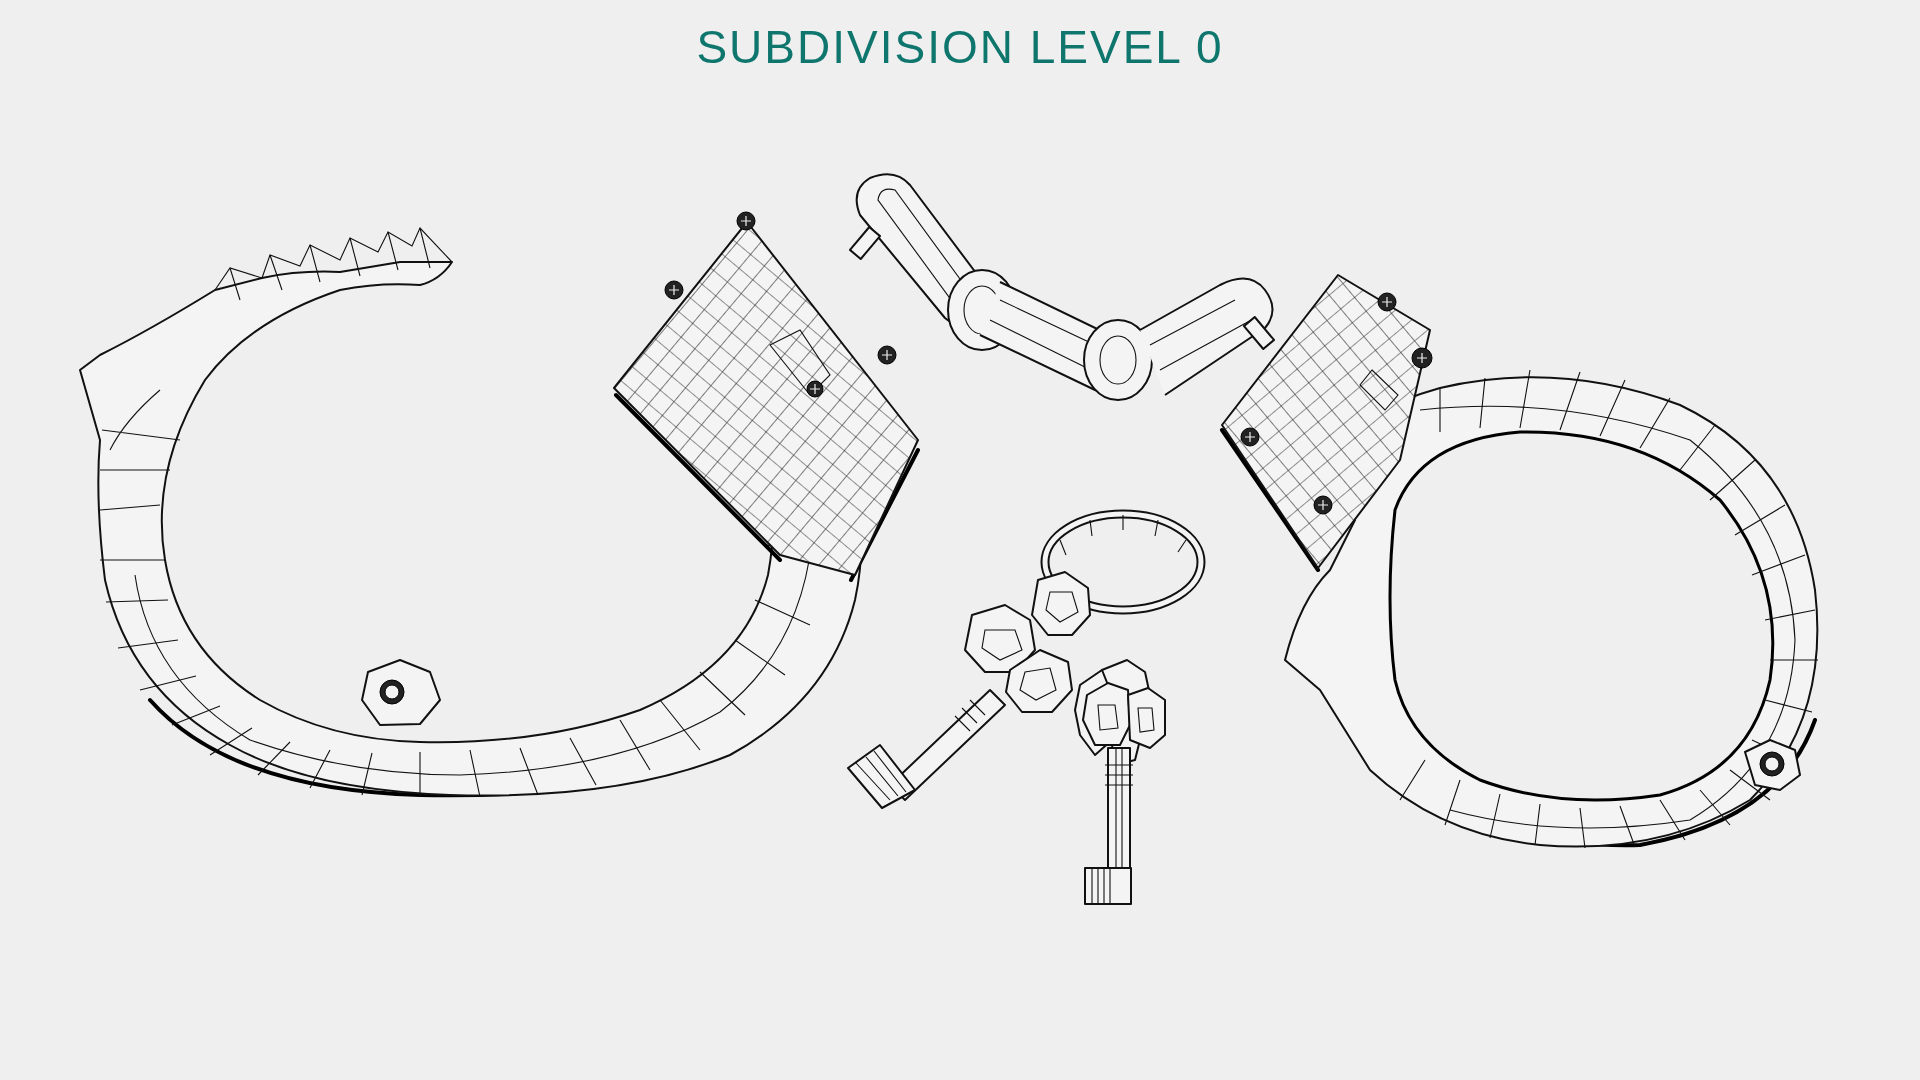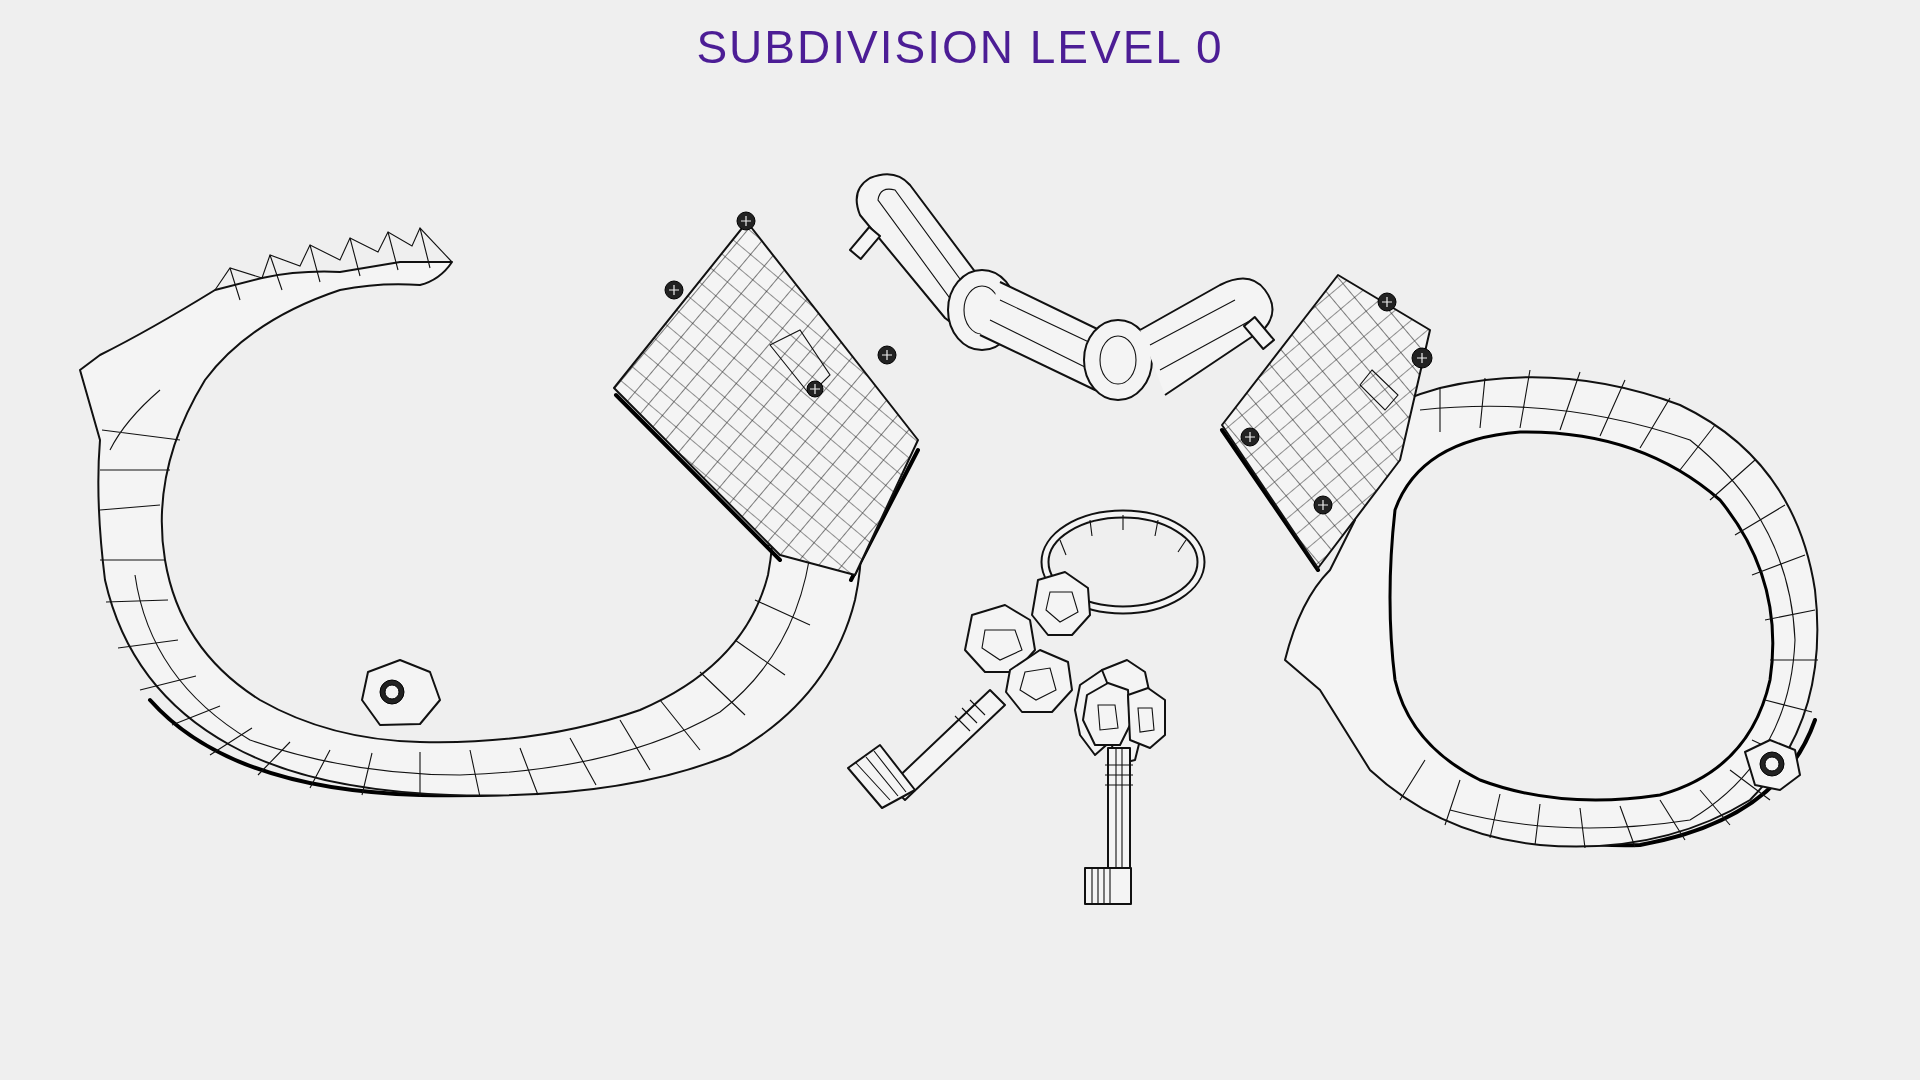--- a/index.html
+++ b/index.html
@@ -1,20 +1,20 @@
 <!DOCTYPE html>
 <html><head>
 <meta charset="utf-8">
 <style>
   html, body { margin:0; padding:0; }
   body { width:1920px; height:1080px; background:#efefef; overflow:hidden; position:relative;
          font-family:"DejaVu Sans", sans-serif; }
   .title { position:absolute; left:0; width:1920px; top:20px; text-align:center;
            font-family:"Liberation Sans", sans-serif; font-weight:normal; font-size:46px;
-           letter-spacing:2px; color:#4c1d95; }
+           letter-spacing:2px; color:#0f766e; }
   svg.scene { position:absolute; left:0; top:0; }
   .wire { fill:#f4f4f4; stroke:#111; stroke-width:2; stroke-linejoin:round; }
   .thin { fill:none; stroke:#111; stroke-width:1.1; }
   .edge { fill:none; stroke:#000; stroke-width:4; stroke-linecap:round; }
   .screw { fill:#222; stroke:#000; stroke-width:1; }
   .screwx { stroke:#eee; stroke-width:1.2; }
 </style>
 </head>
 <body>
 

